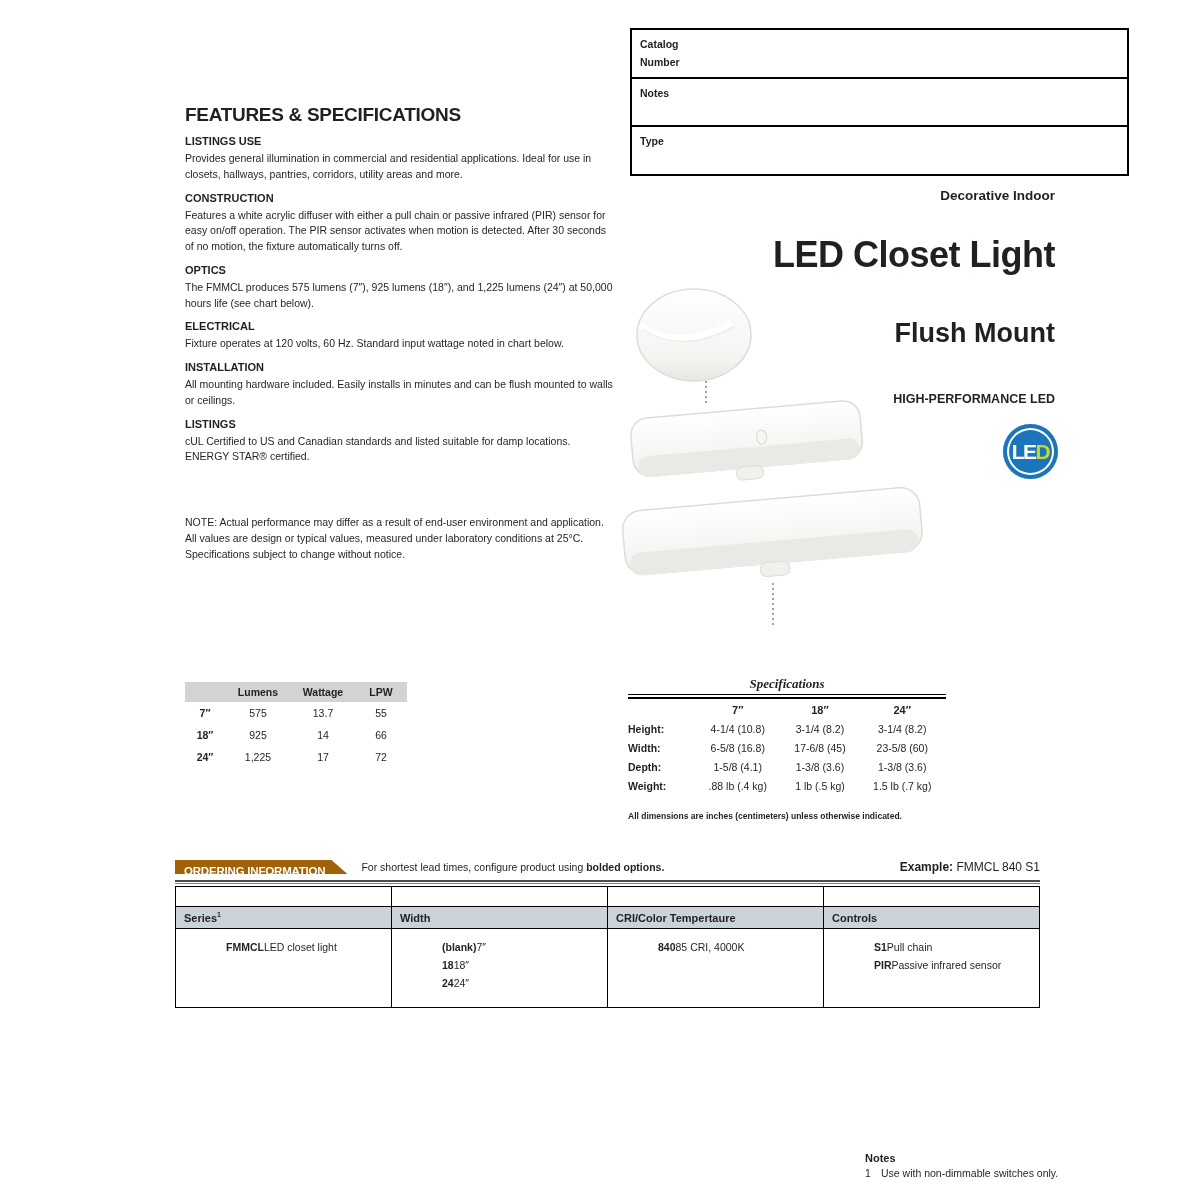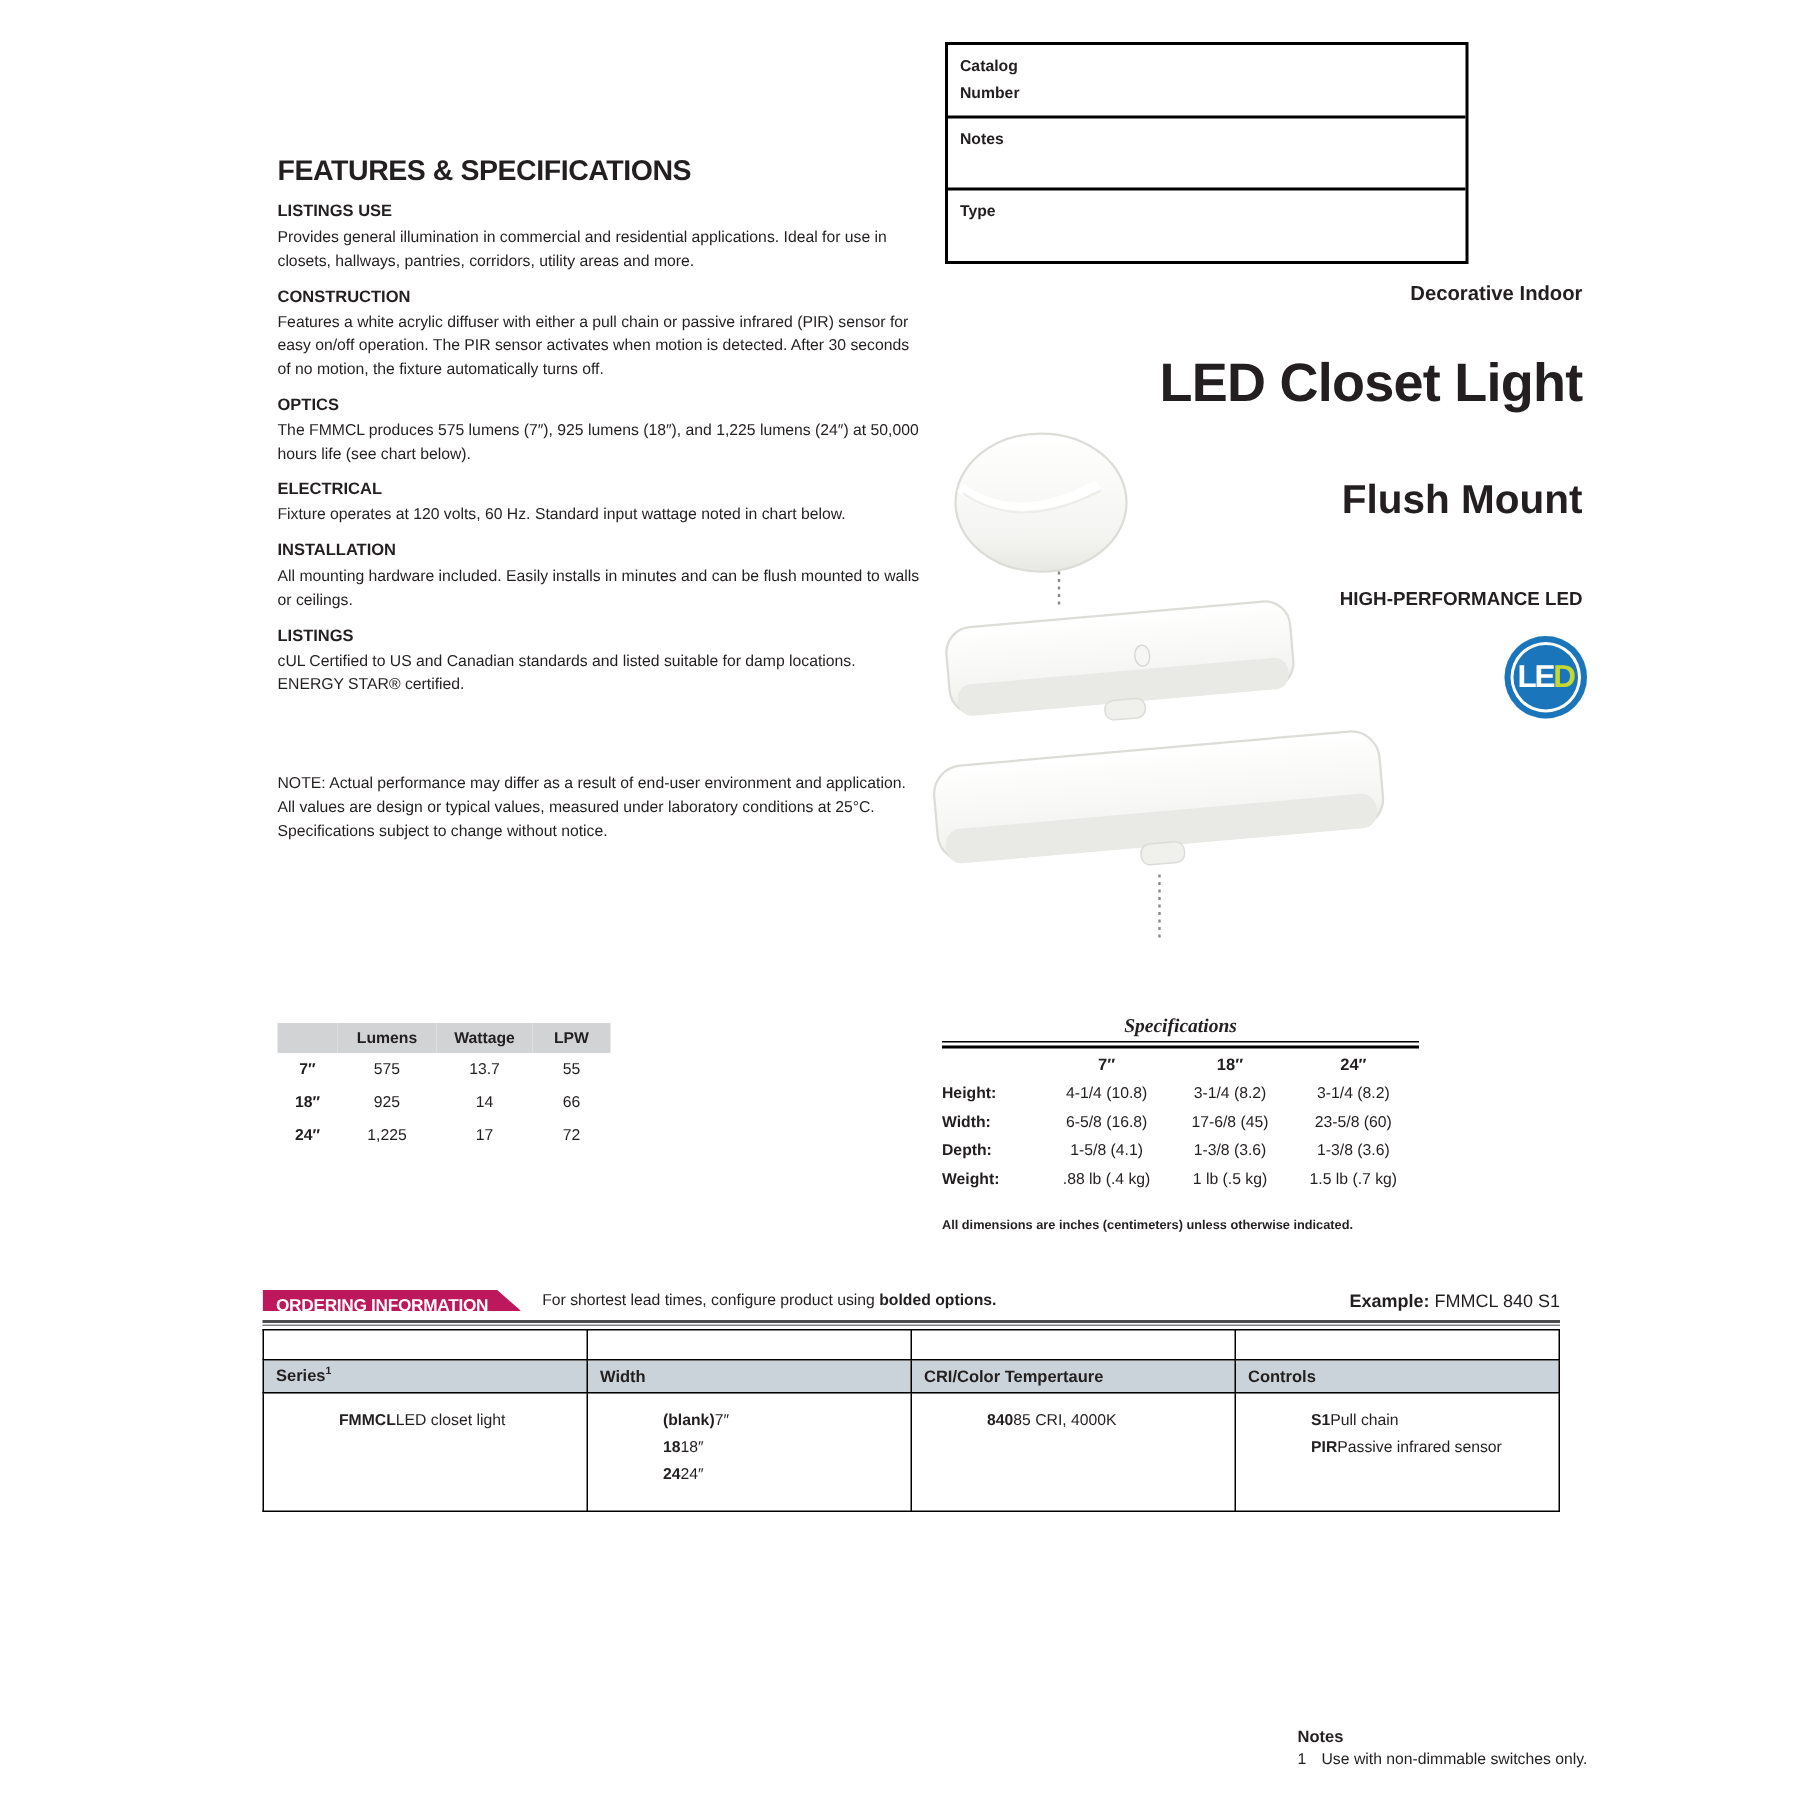--- a/index.html
+++ b/index.html
@@ -1,20 +1,20 @@
 <!DOCTYPE html>
 <html><head>
 <meta charset="utf-8">
 <style>
   * { margin:0; padding:0; box-sizing:border-box; }
   body { background:#fff; font-family:"Liberation Sans", sans-serif; color:#231f20; }
   .page { position:relative; width:1200px; height:1200px; background:#fff; overflow:hidden; }
 
   
-  .catalog-box { position:absolute; left:630px; top:28px; width:349px; height:148px;
+  .catalog-box { position:absolute; left:630px; top:28px; width:499px; height:148px;
     border:2px solid #000; display:flex; flex-direction:column; }
   .cat-row { flex:1; border-top:2px solid #000; padding:4px 8px; }
   .cat-row:first-child { border-top:none; }
   .cat-label { font-size:10.5px; font-weight:bold; white-space:pre-line; line-height:1.25; }
 
   
   .category { position:absolute; right:145px; top:188px; font-size:13.5px; font-weight:bold; }
   .title    { position:absolute; right:145px; top:234px; font-size:36px; font-weight:bold; letter-spacing:-0.5px; }
   .subtitle { position:absolute; right:145px; top:318px; font-size:27px; font-weight:bold; }
   .tagline  { position:absolute; right:145px; top:392px; font-size:12.5px; font-weight:bold; }
@@ -47,21 +47,21 @@
   .spec-rule { height:2px; background:#000; margin-top:2px; }
   .specs table { width:100%; border-collapse:collapse; margin-top:2px; }
   .specs th { font-size:11px; font-weight:bold; text-align:center; height:18px; }
   .specs td { font-size:10.5px; height:19px; text-align:center; }
   .specs td.lab { font-weight:bold; text-align:left; width:66px; }
   .spec-foot { font-size:8.5px; font-weight:bold; margin-top:16px; }
 
   
   .order-bar { position:absolute; left:175px; top:856px; width:865px; height:22px;
     display:flex; align-items:center; }
-  .order-flag { background:#be185d; color:#fff; font-size:11.5px; font-weight:bold;
+  .order-flag { background:#a16207; color:#fff; font-size:11.5px; font-weight:bold;
     height:14px; line-height:22px; padding:0 22px 0 9px; letter-spacing:-0.2px;
     clip-path:polygon(0 0, calc(100% - 16px) 0, 100% 100%, 0 100%); }
   .order-lead { font-size:10.5px; margin-left:14px; }
   .order-example { margin-left:auto; font-size:12px;padding-left:20px; }
   .order-example b { font-weight:bold; }
   .order-rule { position:absolute; left:175px; top:880px; width:865px; height:4px;
     border-top:2px solid #4d4d4f; border-bottom:1px solid #808285; }
 
   
   .order-table { position:absolute; left:175px; top:886px; width:865px; border-collapse:collapse; table-layout:fixed; }

